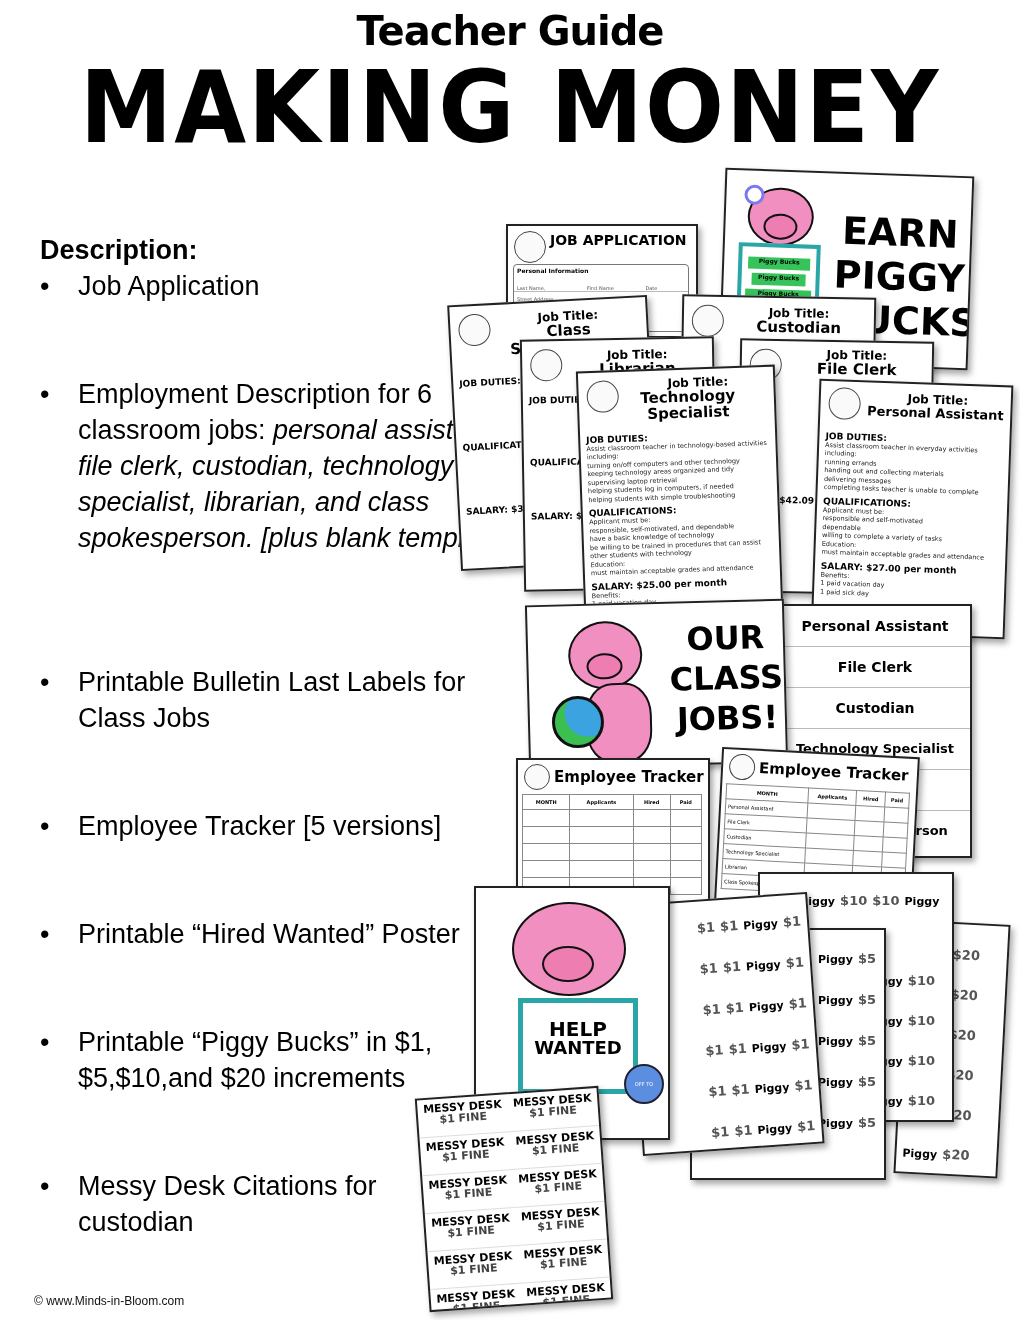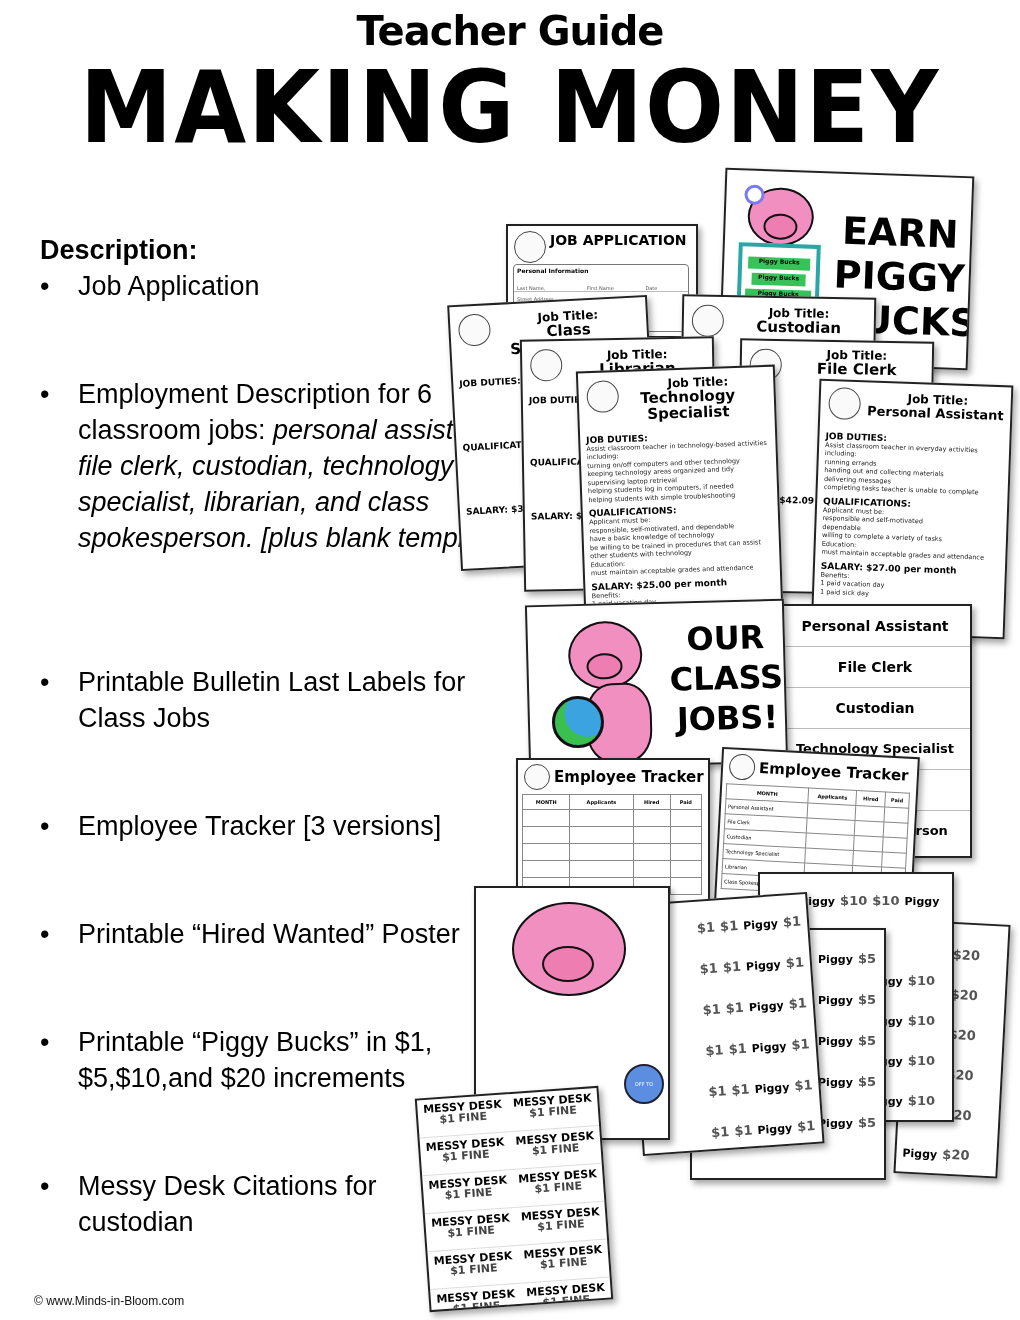--- a/index.html
+++ b/index.html
@@ -53,21 +53,21 @@
     <span class="txt"><span>Employment Description for 6 classroom jobs: </span><span class="italic">personal assistant, file clerk, custodian, technology specialist, librarian, and class spokesperson. [plus blank template]</span></span>
   </div>
 
   <div class="bullet" style="top:432px;">
     <span class="dot">•</span>
     <span class="txt">Printable Bulletin Last Labels for Class Jobs</span>
   </div>
 
   <div class="bullet" style="top:576px;">
     <span class="dot">•</span>
-    <span class="txt">Employee Tracker [3 versions]</span>
+    <span class="txt">Employee Tracker [5 versions]</span>
   </div>
 
   <div class="bullet" style="top:684px;">
     <span class="dot">•</span>
     <span class="txt">Printable “Hired Wanted” Poster</span>
   </div>
 
   <div class="bullet" style="top:792px; width:440px;">
     <span class="dot">•</span>
     <span class="txt">Printable “Piggy Bucks” in $1, $5,$10,and $20 increments</span>
@@ -355,20 +355,24 @@
     <div><span class="money-val">$1</span> <span class="money-val">$1</span> <span class="bucks-cell">Piggy</span> <span class="money-val">$1</span></div>
     <div><span class="money-val">$1</span> <span class="money-val">$1</span> <span class="bucks-cell">Piggy</span> <span class="money-val">$1</span></div>
     <div><span class="money-val">$1</span> <span class="money-val">$1</span> <span class="bucks-cell">Piggy</span> <span class="money-val">$1</span></div>
     <div><span class="money-val">$1</span> <span class="money-val">$1</span> <span class="bucks-cell">Piggy</span> <span class="money-val">$1</span></div>
   </div>
 </div>
 
 <div class="sheet" style="left:474px; top:886px; width:192px; height:250px;">
   <div class="pig" style="left:36px; top:14px; width:110px; height:90px;"></div>
   <div class="snout" style="left:66px; top:58px; width:48px; height:32px;"></div>
+  <div style="position:absolute; left:42px; top:110px; width:110px; height:86px; border:5px solid #2aa6a6; background:#fff;">
+    <div class="big-word" style="font-size:20px; margin-top:16px;">HELP</div>
+    <div class="big-word" style="font-size:18px;">WANTED</div>
+  </div>
   <div style="position:absolute; left:148px; top:176px; width:36px; height:36px; border-radius:50%; background:#5b8ee0; border:2px solid #223; color:#fff; font-size:5px; text-align:center; line-height:36px;">OFF TO MARKET</div>
 </div>
 
 <div class="sheet" style="left:422px; top:1092px; width:180px; height:210px; transform:rotate(-4deg);">
   <div style="display:grid; grid-template-columns:1fr 1fr;">
     <div class="messy-cell">
         <div>MESSY DESK</div>
         <div class="messy-fine">$1 FINE</div>
       </div>
     <div class="messy-cell">

